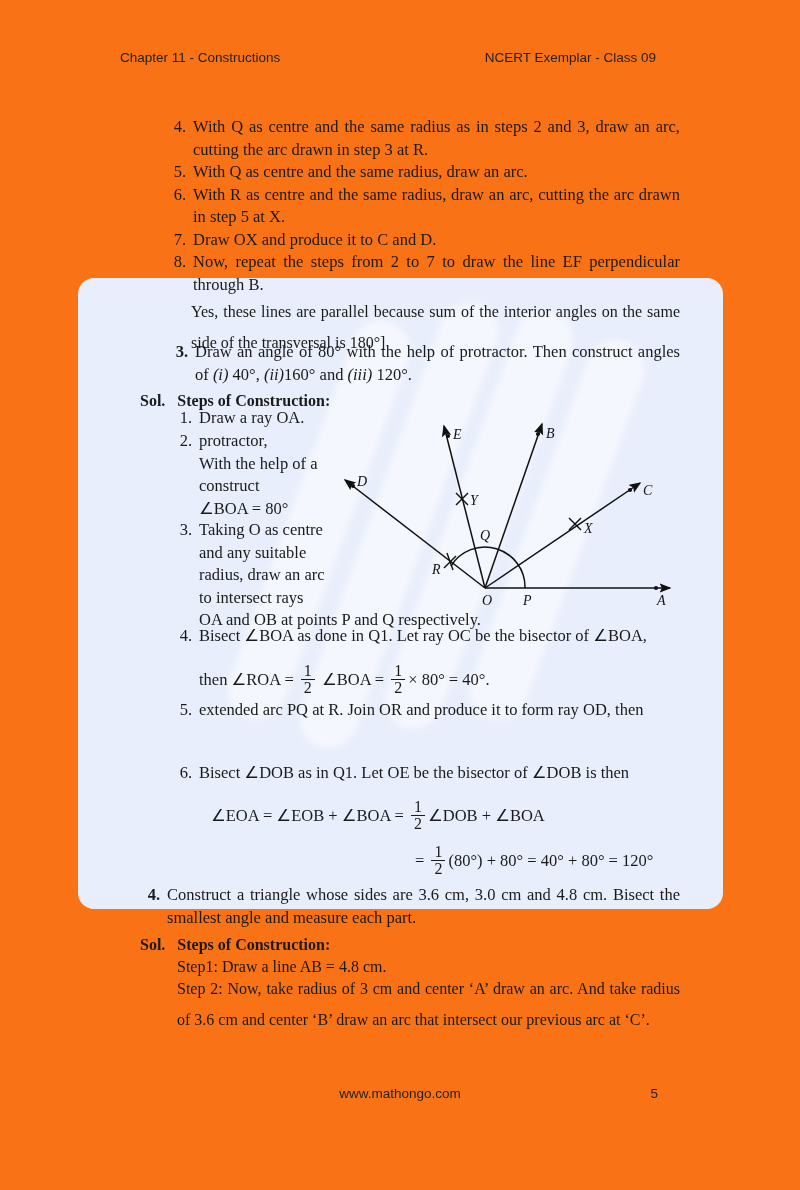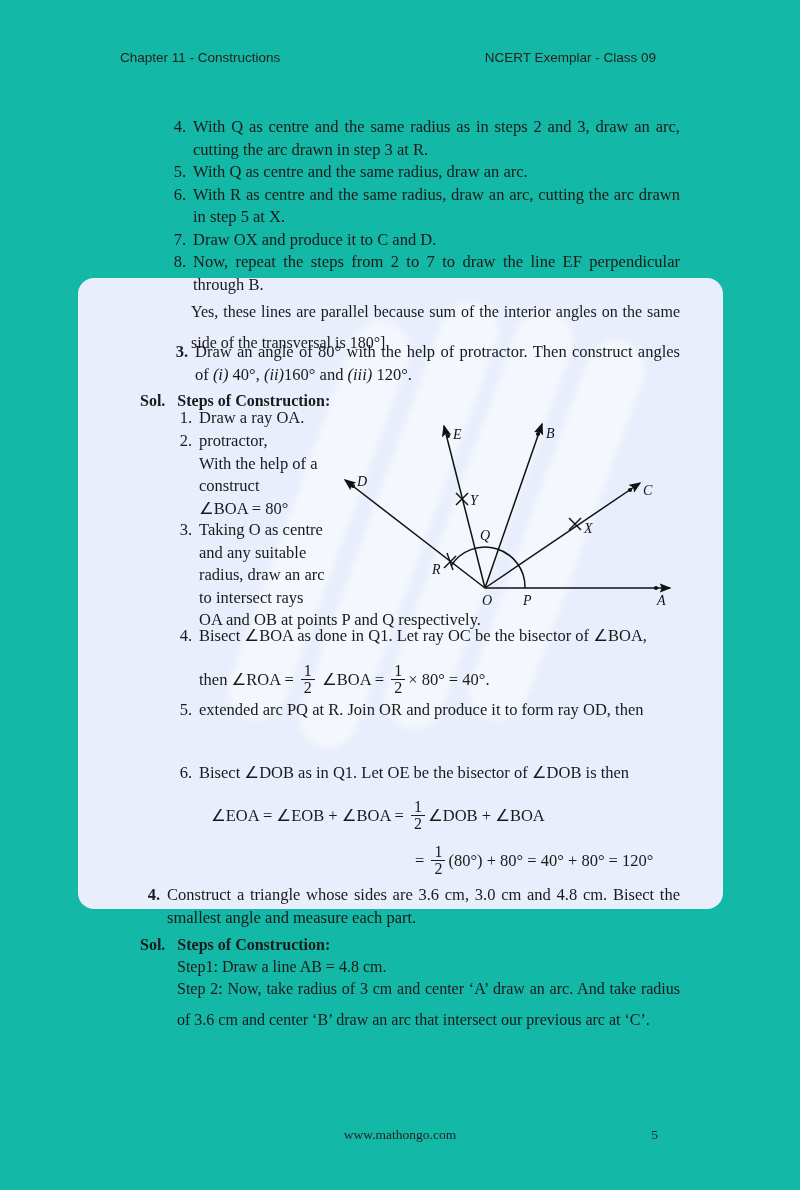--- a/index.html
+++ b/index.html
@@ -12,21 +12,21 @@
     height: 1190px;
     position: relative;
     font-family: "Liberation Serif", serif;
     color: #1a1a1a;
     overflow: hidden;
   }
 
   .page {
     position: absolute;
     inset: 0;
-    background: #14b8a6;
+    background: #f97316;
     padding-left: 36px;
   }
 
   
   .header {
     position: absolute;
     top: 47px;
     left: 120px;
     right: 120px;
     height: 20px;
@@ -139,23 +139,23 @@
     font-style: italic;
     font-size: 14px;
     fill: #111;
   }
 
   
   .footer {
     position: absolute;
     left: 120px;
     right: 120px;
-    top: 1125px;
+    top: 1083px;
     height: 20px;
-    font-family: Liberation Serif, serif;
+    font-family: Liberation Sans, sans-serif;
     font-size: 13.5px;
     color: #222;
     display: flex;
     justify-content: space-between;
     align-items: center;
   }
   .footer .f-center {
     position: absolute;
     left: 0; right: 0;
     text-align: center;

